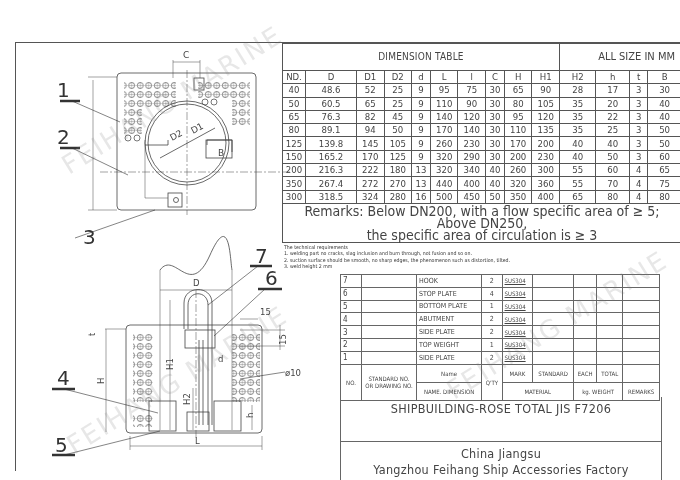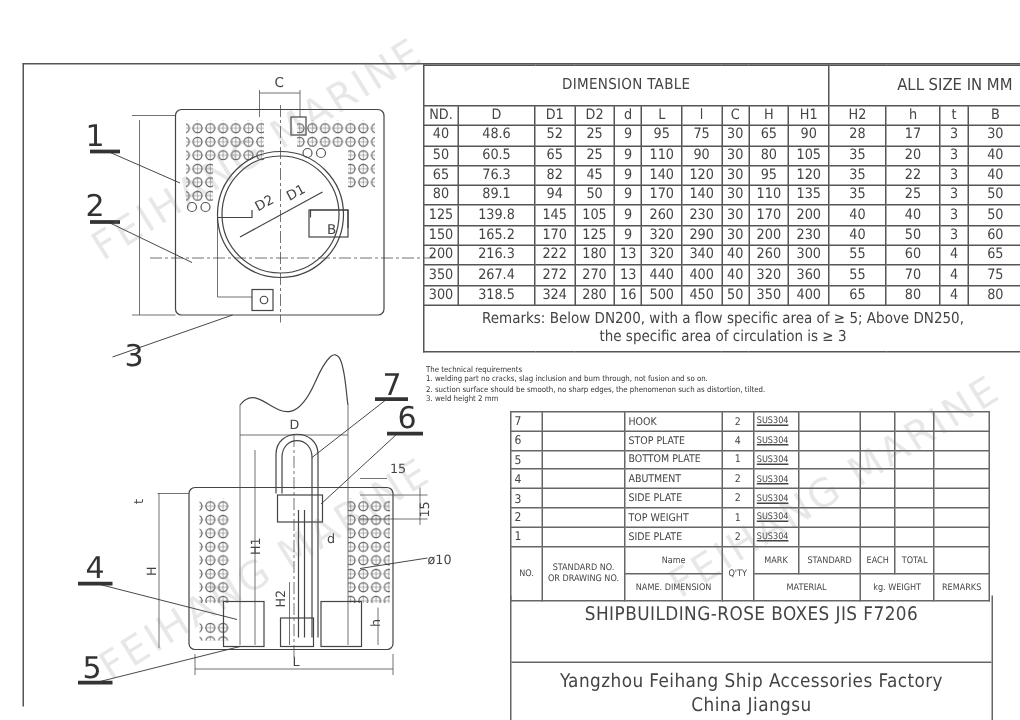--- a/index.html
+++ b/index.html
@@ -4,21 +4,21 @@
 <style>
   html,body{margin:0;padding:0;background:#fff;}
   body{width:680px;height:480px;position:relative;overflow:hidden;font-family:"DejaVu Sans Condensed","DejaVu Sans",sans-serif;color:#333;}
   .frame{position:absolute;left:15px;top:42px;width:665px;height:428px;border-top:1px solid #555;border-left:1px solid #555;}
   .drawing{position:absolute;left:0;top:0;}
   .dimtable{position:absolute;left:282px;top:43px;width:400px;border-collapse:collapse;font-size:9.5px;}
   .dimtable td{border:1px solid #555;text-align:center;padding:0;height:12.3px;line-height:12px;color:#444;}
   .dimtable .title td{height:26px;}
   .dimtable .title .t1{text-align:center;font-size:10px;letter-spacing:0.2px;}
   .dimtable .title .t2{text-align:right;padding-right:6px;font-size:11px;}
-  .dimtable .remarks td{height:28px;line-height:12px;font-size:10px;padding:1px 4px;}
+  .dimtable .remarks td{height:28px;line-height:12px;font-size:14px;padding:1px 4px;}
   .tech{position:absolute;left:284px;top:244px;font-size:5.2px;line-height:6.4px;color:#333;}
   .bom{position:absolute;left:340px;top:274px;width:320px;border-collapse:collapse;font-size:7px;}
   .bom td{border:1px solid #666;height:11.8px;padding:0 2px;color:#444;}
   .bom .no{width:16px;font-size:8px;}
   .bom .name{font-size:7px;}
   .bom .mat{font-size:6px;text-decoration:underline;}
   .bom .hdr td{font-size:6px;text-align:center;line-height:7px;height:17px;}
   .title-block{position:absolute;left:340px;top:397px;width:320px;border:1px solid #666;border-top:none;}
   .tb1{height:40px;text-align:center;font-size:12.5px;line-height:15px;padding-top:4px;border-bottom:1px solid #666;color:#444;letter-spacing:0.3px;}
   .tb2{height:42px;text-align:center;font-size:12.5px;line-height:16px;padding-top:4px;color:#444;letter-spacing:0.3px;}
@@ -444,23 +444,23 @@
     <td>NAME. DIMENSION</td>
     <td colspan="2">MATERIAL</td>
     <td colspan="2">kg. WEIGHT</td>
     <td>REMARKS</td>
   </tr>
 </tbody>
   </table>
 
 <div class="title-block">
   <div class="tb1">
-    <div>SHIPBUILDING-ROSE BOXES  JIS F7206</div>
+    <div>SHIPBUILDING-ROSE TOTAL  JIS F7206</div>
   </div>
   <div class="tb2">
+    <div>China  Jiangsu</div>
     <div>Yangzhou Feihang Ship Accessories Factory</div>
-    <div>China  Jiangsu</div>
   </div>
 </div>
 
 <div class="wm" style="left:45px;top:85px;">FEIHANG MARINE</div>
 <div class="wm" style="left:50px;top:365px;">FEIHANG MARINE</div>
 <div class="wm" style="left:430px;top:310px;">FEIHANG MARINE</div>
 
 </body></html>

